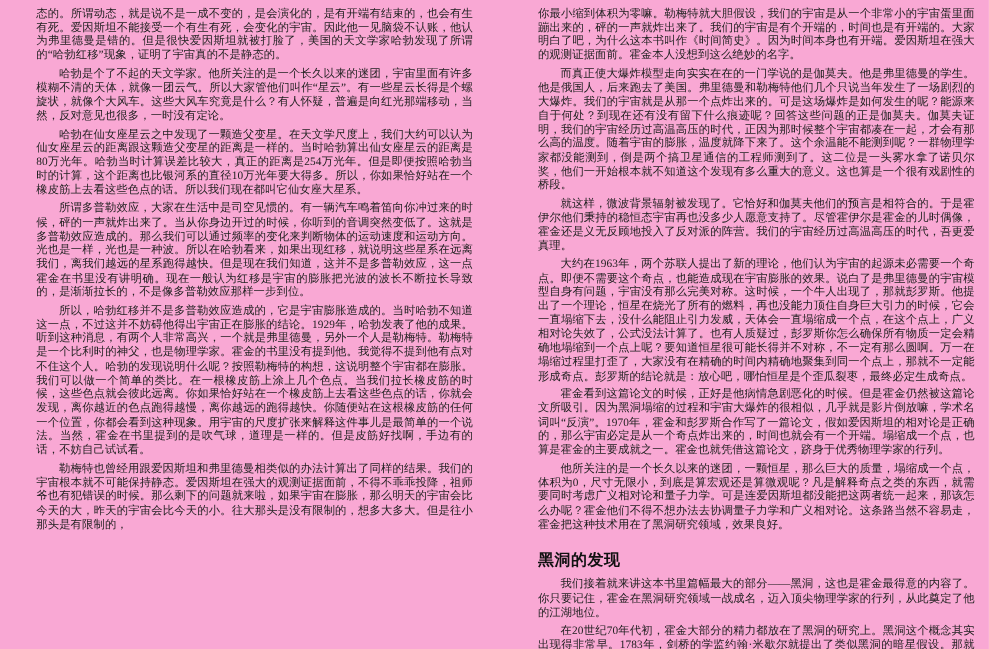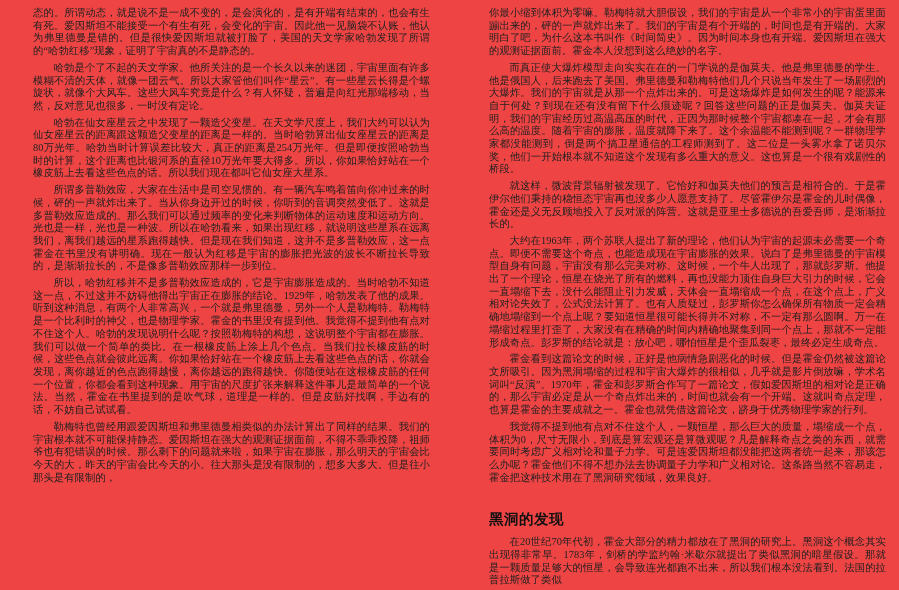--- a/index.html
+++ b/index.html
@@ -5,21 +5,21 @@
   html, body {
     margin: 0;
     padding: 0;
     background: #fdfdfd;
   }
   .page {
     position: relative;
     width: 899px;
     height: 590px;
     box-sizing: border-box;
-    background: #ef4444;
+    background: #f9a8d4;
     display: flex;
     padding: 7px 13px 0 33px;
     gap: 59px;
     overflow: hidden;
   }
   .column {
     flex: 0 0 397px;
     width: 397px;
   }
   .para {
@@ -34,39 +34,40 @@
     letter-spacing: 0.1px;
   }
   .para.no-indent {
     text-indent: 0;
   }
   .section-heading {
     font-family: "Liberation Sans", "DejaVu Sans", sans-serif;
     font-weight: bold;
     font-size: 14.5px;
     color: #111111;
-    margin: 26px 0 7px 0;
+    margin: 16px 0 7px 0;
     letter-spacing: 0.5px;
   }
 </style>
 </head>
 <body>
 
 <div class="page">
   <div class="column">
     <p class="para no-indent">态的。所谓动态，就是说不是一成不变的，是会演化的，是有开端有结束的，也会有生有死。爱因斯坦不能接受一个有生有死，会变化的宇宙。因此他一见脑袋不认账，他认为弗里德曼是错的。但是很快爱因斯坦就被打脸了，美国的天文学家哈勃发现了所谓的“哈勃红移”现象，证明了宇宙真的不是静态的。</p>
     <p class="para">哈勃是个了不起的天文学家。他所关注的是一个长久以来的迷团，宇宙里面有许多模糊不清的天体，就像一团云气。所以大家管他们叫作“星云”。有一些星云长得是个螺旋状，就像个大风车。这些大风车究竟是什么？有人怀疑，普遍是向红光那端移动，当然，反对意见也很多，一时没有定论。</p>
     <p class="para">哈勃在仙女座星云之中发现了一颗造父变星。在天文学尺度上，我们大约可以认为仙女座星云的距离跟这颗造父变星的距离是一样的。当时哈勃算出仙女座星云的距离是80万光年。哈勃当时计算误差比较大，真正的距离是254万光年。但是即便按照哈勃当时的计算，这个距离也比银河系的直径10万光年要大得多。所以，你如果恰好站在一个橡皮筋上去看这些色点的话。所以我们现在都叫它仙女座大星系。</p>
     <p class="para">所谓多普勒效应，大家在生活中是司空见惯的。有一辆汽车鸣着笛向你冲过来的时候，砰的一声就炸出来了。当从你身边开过的时候，你听到的音调突然变低了。这就是多普勒效应造成的。那么我们可以通过频率的变化来判断物体的运动速度和运动方向。光也是一样，光也是一种波。所以在哈勃看来，如果出现红移，就说明这些星系在远离我们，离我们越远的星系跑得越快。但是现在我们知道，这并不是多普勒效应，这一点霍金在书里没有讲明确。现在一般认为红移是宇宙的膨胀把光波的波长不断拉长导致的，是渐渐拉长的，不是像多普勒效应那样一步到位。</p>
     <p class="para">所以，哈勃红移并不是多普勒效应造成的，它是宇宙膨胀造成的。当时哈勃不知道这一点，不过这并不妨碍他得出宇宙正在膨胀的结论。1929年，哈勃发表了他的成果。听到这种消息，有两个人非常高兴，一个就是弗里德曼，另外一个人是勒梅特。勒梅特是一个比利时的神父，也是物理学家。霍金的书里没有提到他。我觉得不提到他有点对不住这个人。哈勃的发现说明什么呢？按照勒梅特的构想，这说明整个宇宙都在膨胀。我们可以做一个简单的类比。在一根橡皮筋上涂上几个色点。当我们拉长橡皮筋的时候，这些色点就会彼此远离。你如果恰好站在一个橡皮筋上去看这些色点的话，你就会发现，离你越近的色点跑得越慢，离你越远的跑得越快。你随便站在这根橡皮筋的任何一个位置，你都会看到这种现象。用宇宙的尺度扩张来解释这件事儿是最简单的一个说法。当然，霍金在书里提到的是吹气球，道理是一样的。但是皮筋好找啊，手边有的话，不妨自己试试看。</p>
     <p class="para">勒梅特也曾经用跟爱因斯坦和弗里德曼相类似的办法计算出了同样的结果。我们的宇宙根本就不可能保持静态。爱因斯坦在强大的观测证据面前，不得不乖乖投降，祖师爷也有犯错误的时候。那么剩下的问题就来啦，如果宇宙在膨胀，那么明天的宇宙会比今天的大，昨天的宇宙会比今天的小。往大那头是没有限制的，想多大多大。但是往小那头是有限制的，</p>
   </div>
   <div class="column">
     <p class="para no-indent">你最小缩到体积为零嘛。勒梅特就大胆假设，我们的宇宙是从一个非常小的宇宙蛋里面蹦出来的，砰的一声就炸出来了。我们的宇宙是有个开端的，时间也是有开端的。大家明白了吧，为什么这本书叫作《时间简史》。因为时间本身也有开端。爱因斯坦在强大的观测证据面前。霍金本人没想到这么绝妙的名字。</p>
     <p class="para">而真正使大爆炸模型走向实实在在的一门学说的是伽莫夫。他是弗里德曼的学生。他是俄国人，后来跑去了美国。弗里德曼和勒梅特他们几个只说当年发生了一场剧烈的大爆炸。我们的宇宙就是从那一个点炸出来的。可是这场爆炸是如何发生的呢？能源来自于何处？到现在还有没有留下什么痕迹呢？回答这些问题的正是伽莫夫。伽莫夫证明，我们的宇宙经历过高温高压的时代，正因为那时候整个宇宙都凑在一起，才会有那么高的温度。随着宇宙的膨胀，温度就降下来了。这个余温能不能测到呢？一群物理学家都没能测到，倒是两个搞卫星通信的工程师测到了。这二位是一头雾水拿了诺贝尔奖，他们一开始根本就不知道这个发现有多么重大的意义。这也算是一个很有戏剧性的桥段。</p>
-    <p class="para">就这样，微波背景辐射被发现了。它恰好和伽莫夫他们的预言是相符合的。于是霍伊尔他们秉持的稳恒态宇宙再也没多少人愿意支持了。尽管霍伊尔是霍金的儿时偶像，霍金还是义无反顾地投入了反对派的阵营。这就是亚里士多德说的吾爱吾师，是渐渐拉长的。</p>
+    <p class="para">就这样，微波背景辐射被发现了。它恰好和伽莫夫他们的预言是相符合的。于是霍伊尔他们秉持的稳恒态宇宙再也没多少人愿意支持了。尽管霍伊尔是霍金的儿时偶像，霍金还是义无反顾地投入了反对派的阵营。我们的宇宙经历过高温高压的时代，吾更爱真理。</p>
     <p class="para">大约在1963年，两个苏联人提出了新的理论，他们认为宇宙的起源未必需要一个奇点。即便不需要这个奇点，也能造成现在宇宙膨胀的效果。说白了是弗里德曼的宇宙模型自身有问题，宇宙没有那么完美对称。这时候，一个牛人出现了，那就彭罗斯。他提出了一个理论，恒星在烧光了所有的燃料，再也没能力顶住自身巨大引力的时候，它会一直塌缩下去，没什么能阻止引力发威，天体会一直塌缩成一个点，在这个点上，广义相对论失效了，公式没法计算了。也有人质疑过，彭罗斯你怎么确保所有物质一定会精确地塌缩到一个点上呢？要知道恒星很可能长得并不对称，不一定有那么圆啊。万一在塌缩过程里打歪了，大家没有在精确的时间内精确地聚集到同一个点上，那就不一定能形成奇点。彭罗斯的结论就是：放心吧，哪怕恒星是个歪瓜裂枣，最终必定生成奇点。</p>
-    <p class="para">霍金看到这篇论文的时候，正好是他病情急剧恶化的时候。但是霍金仍然被这篇论文所吸引。因为黑洞塌缩的过程和宇宙大爆炸的很相似，几乎就是影片倒放嘛，学术名词叫“反演”。1970年，霍金和彭罗斯合作写了一篇论文，假如爱因斯坦的相对论是正确的，那么宇宙必定是从一个奇点炸出来的，时间也就会有一个开端。这就叫奇点定理，也算是霍金的主要成就之一。霍金也就凭借这篇论文，跻身于优秀物理学家的行列。</p>
-    <p class="para">我觉得不提到他有点对不住这个人，一颗恒星，那么巨大的质量，塌缩成一个点，体积为0，尺寸无限小，到底是算宏观还是算微观呢？凡是解释奇点之类的东西，就需要同时考虑广义相对论和量子力学。可是连爱因斯坦都没能把这两者统一起来，那该怎么办呢？霍金他们不得不想办法去协调量子力学和广义相对论。这条路当然不容易走，霍金把这种技术用在了黑洞研究领域，效果良好。</p>
+    <p class="para">霍金看到这篇论文的时候，正好是他病情急剧恶化的时候。但是霍金仍然被这篇论文所吸引。因为黑洞塌缩的过程和宇宙大爆炸的很相似，几乎就是影片倒放嘛，学术名词叫“反演”。1970年，霍金和彭罗斯合作写了一篇论文，假如爱因斯坦的相对论是正确的，那么宇宙必定是从一个奇点炸出来的，时间也就会有一个开端。塌缩成一个点，也算是霍金的主要成就之一。霍金也就凭借这篇论文，跻身于优秀物理学家的行列。</p>
+    <p class="para">他所关注的是一个长久以来的迷团，一颗恒星，那么巨大的质量，塌缩成一个点，体积为0，尺寸无限小，到底是算宏观还是算微观呢？凡是解释奇点之类的东西，就需要同时考虑广义相对论和量子力学。可是连爱因斯坦都没能把这两者统一起来，那该怎么办呢？霍金他们不得不想办法去协调量子力学和广义相对论。这条路当然不容易走，霍金把这种技术用在了黑洞研究领域，效果良好。</p>
     <h2 class="section-heading">黑洞的发现</h2>
+    <p class="para">我们接着就来讲这本书里篇幅最大的部分——黑洞，这也是霍金最得意的内容了。你只要记住，霍金在黑洞研究领域一战成名，迈入顶尖物理学家的行列，从此奠定了他的江湖地位。</p>
     <p class="para">在20世纪70年代初，霍金大部分的精力都放在了黑洞的研究上。黑洞这个概念其实出现得非常早。1783年，剑桥的学监约翰·米歇尔就提出了类似黑洞的暗星假设。那就是一颗质量足够大的恒星，会导致连光都跑不出来，所以我们根本没法看到。法国的拉普拉斯做了类似</p>
   </div>
 </div>
 
 </body></html>

